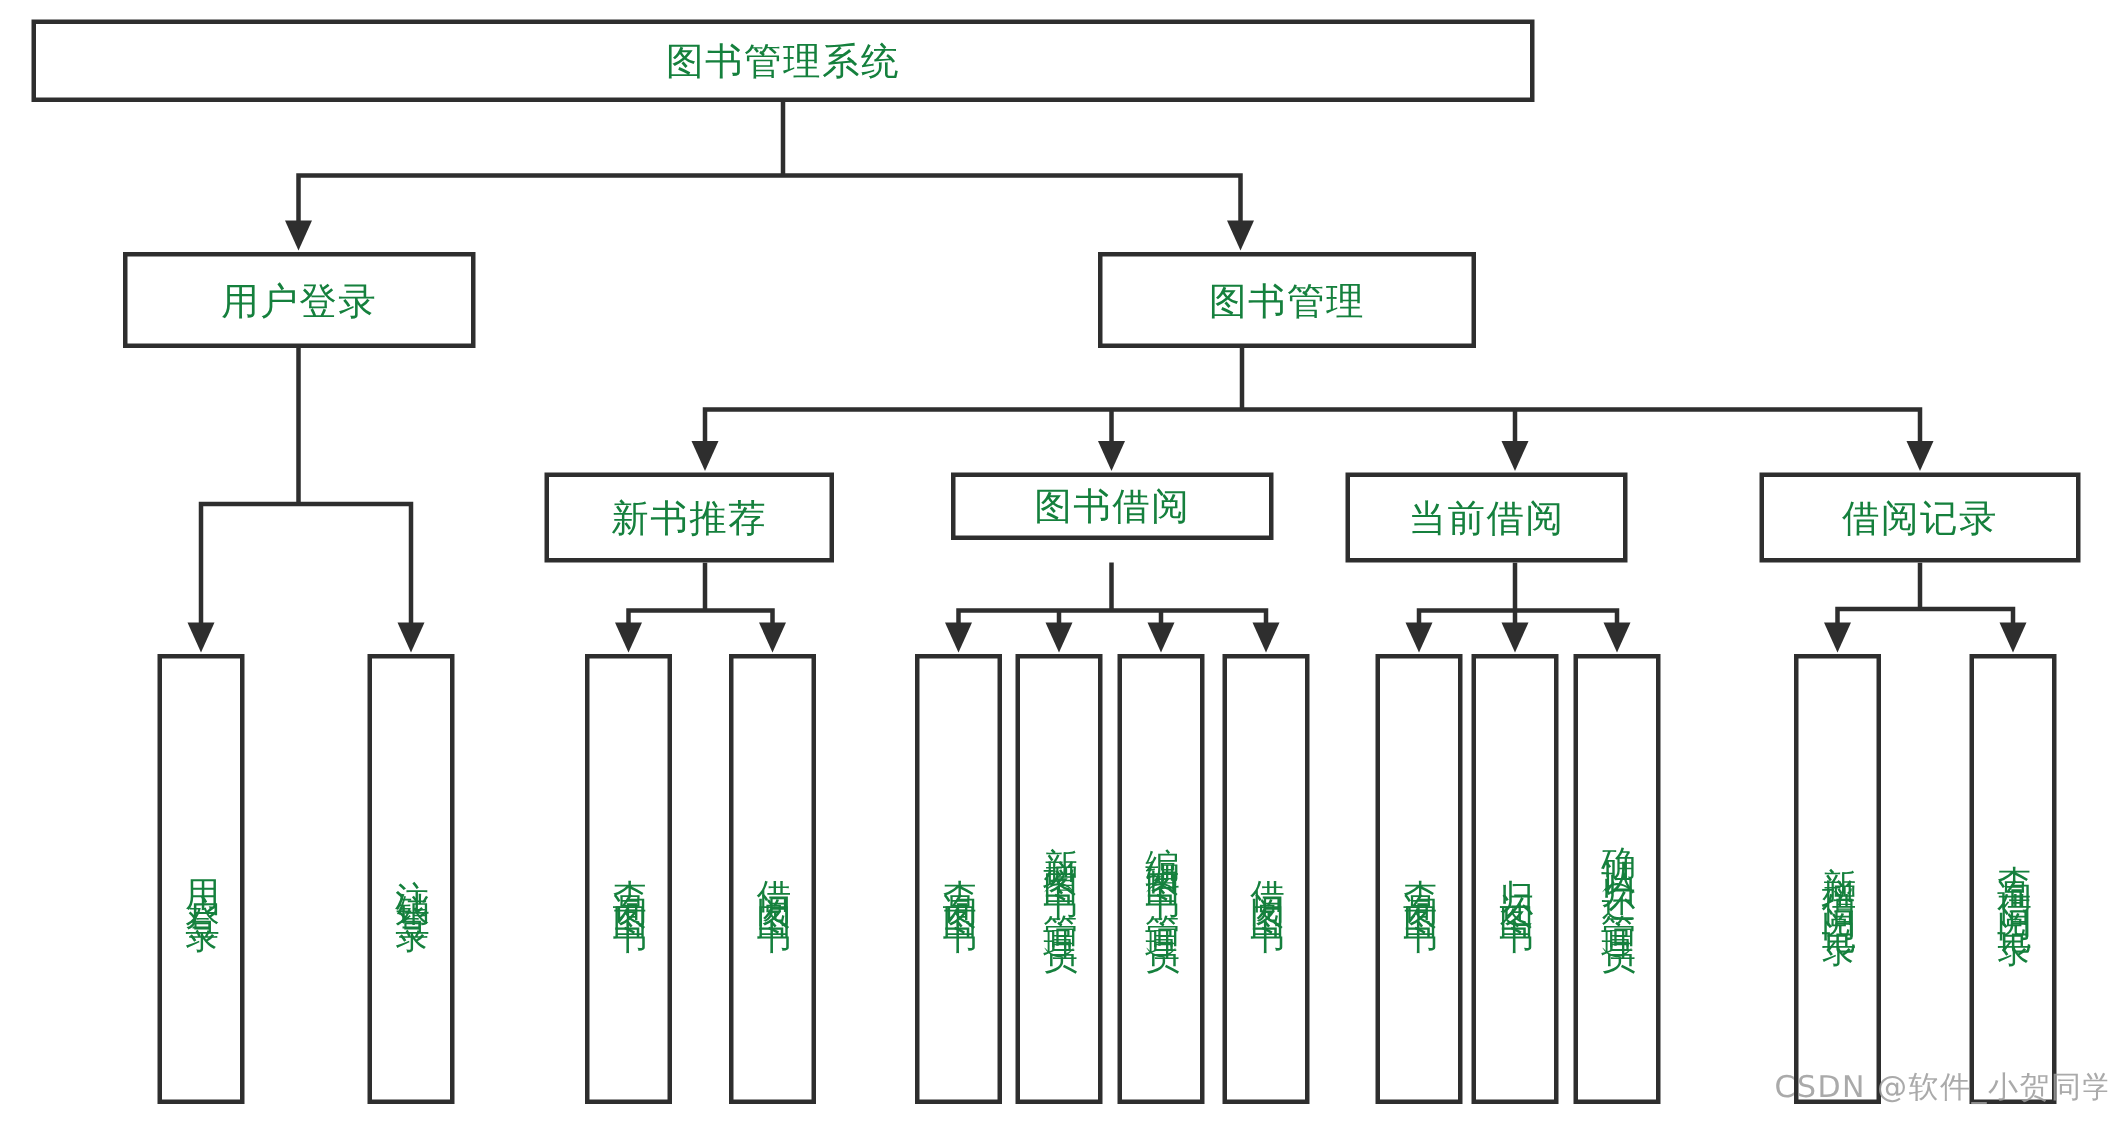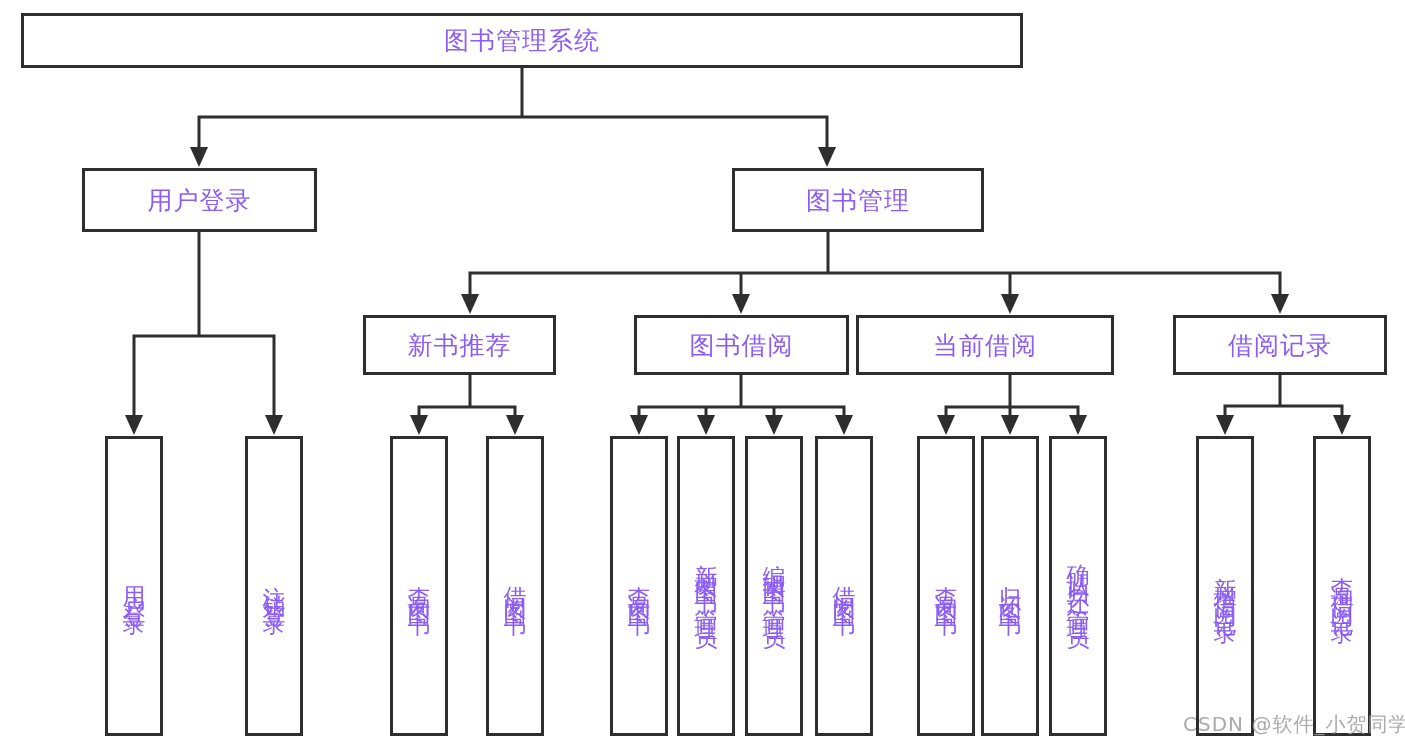--- a/index.html
+++ b/index.html
@@ -4,21 +4,21 @@
 <style>
   html,body { margin:0; padding:0; background:#fff; }
   .stage {
     position:relative; width:1405px; height:747px; background:#ffffff;
     font-family:"DejaVu Sans","Liberation Sans",sans-serif; overflow:hidden;
   }
   svg.connectors { position:absolute; left:0; top:0; z-index:1; }
   .node {
     position:absolute; background:#ffffff; border:3px solid #2e2e2e;
     box-sizing:border-box; display:flex; align-items:center; justify-content:center;
-    color:#8b5cf6; z-index:2;
+    color:#15803d; z-index:2;
   }
   .hnode { font-size:25px; letter-spacing:1px; white-space:nowrap; }
   .vnode { font-size:23px; }
   .vnode .vtext {
     writing-mode:vertical-rl; text-orientation:mixed;
     letter-spacing:9px; line-height:1; white-space:nowrap;
   }
   .watermark {
     position:absolute; left:1183px; top:711px; z-index:3;
     font-size:20px; line-height:1.3; letter-spacing:1px;
@@ -73,24 +73,24 @@
   <div class="node hnode" style="left:82px; top:168px; width:235px; height:64px;">
     <span>用户登录</span>
   </div>
   <div class="node hnode" style="left:732px; top:168px; width:252px; height:64px;">
     <span>图书管理</span>
   </div>
 
   <div class="node hnode" style="left:363px; top:315px; width:193px; height:60px;">
     <span>新书推荐</span>
   </div>
-  <div class="node hnode" style="left:634px; top:315px; width:215px; height:60px;">
+  <div class="node hnode" style="left:634px; top:315px; width:215px; height:45px;">
     <span>图书借阅</span>
   </div>
-  <div class="node hnode" style="left:856px; top:315px; width:258px; height:60px;">
+  <div class="node hnode" style="left:897px; top:315px; width:188px; height:60px;">
     <span>当前借阅</span>
   </div>
   <div class="node hnode" style="left:1173px; top:315px; width:214px; height:60px;">
     <span>借阅记录</span>
   </div>
 
   <div class="node vnode" style="left:105px; top:436px; width:58px; height:300px;">
     <span class="vtext">用户登录</span>
   </div>
   <div class="node vnode" style="left:245px; top:436px; width:58px; height:300px;">

